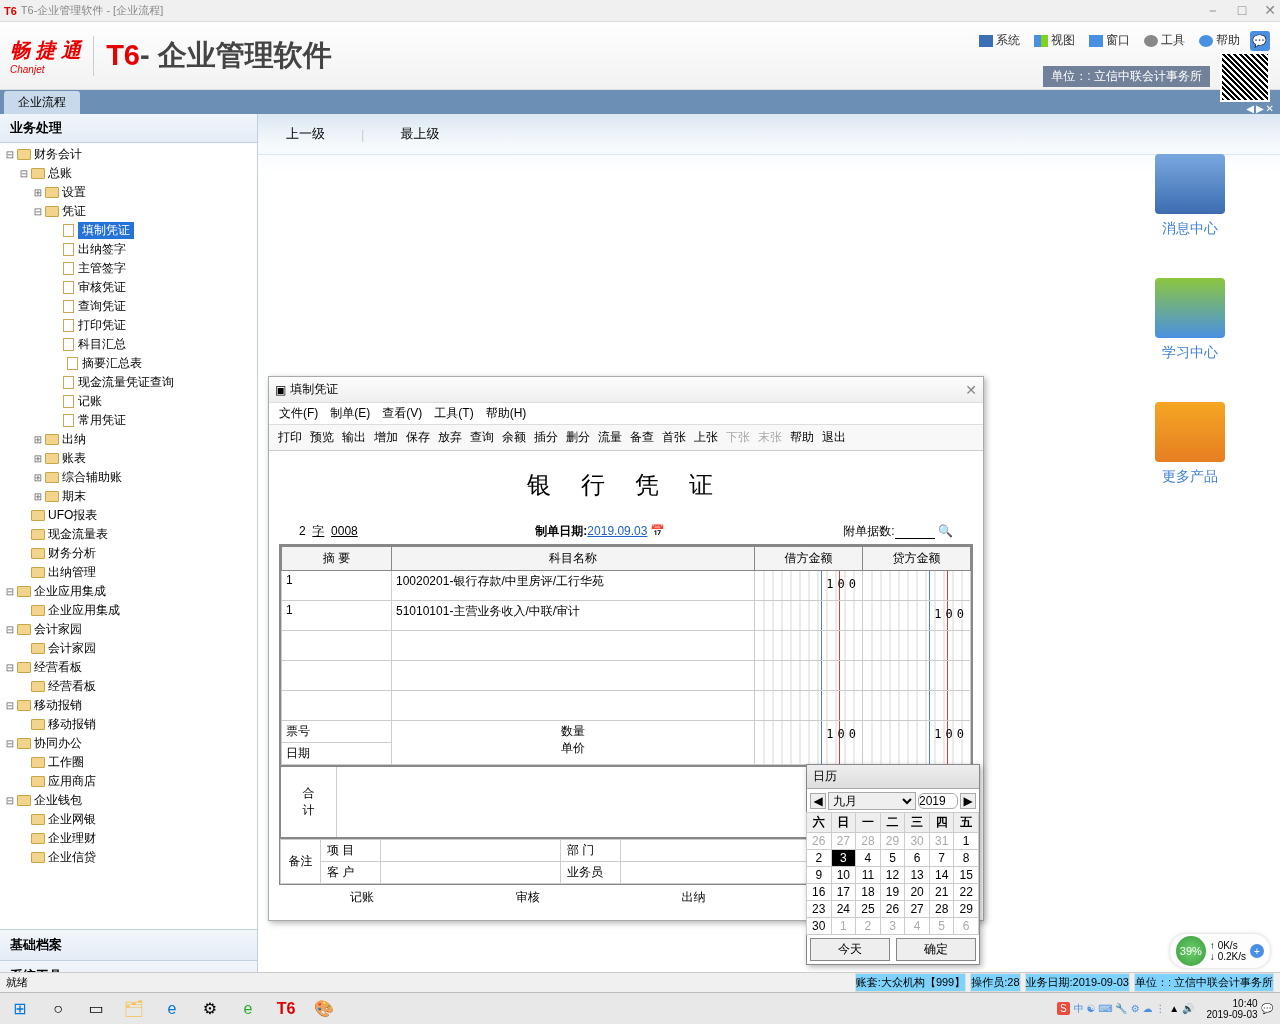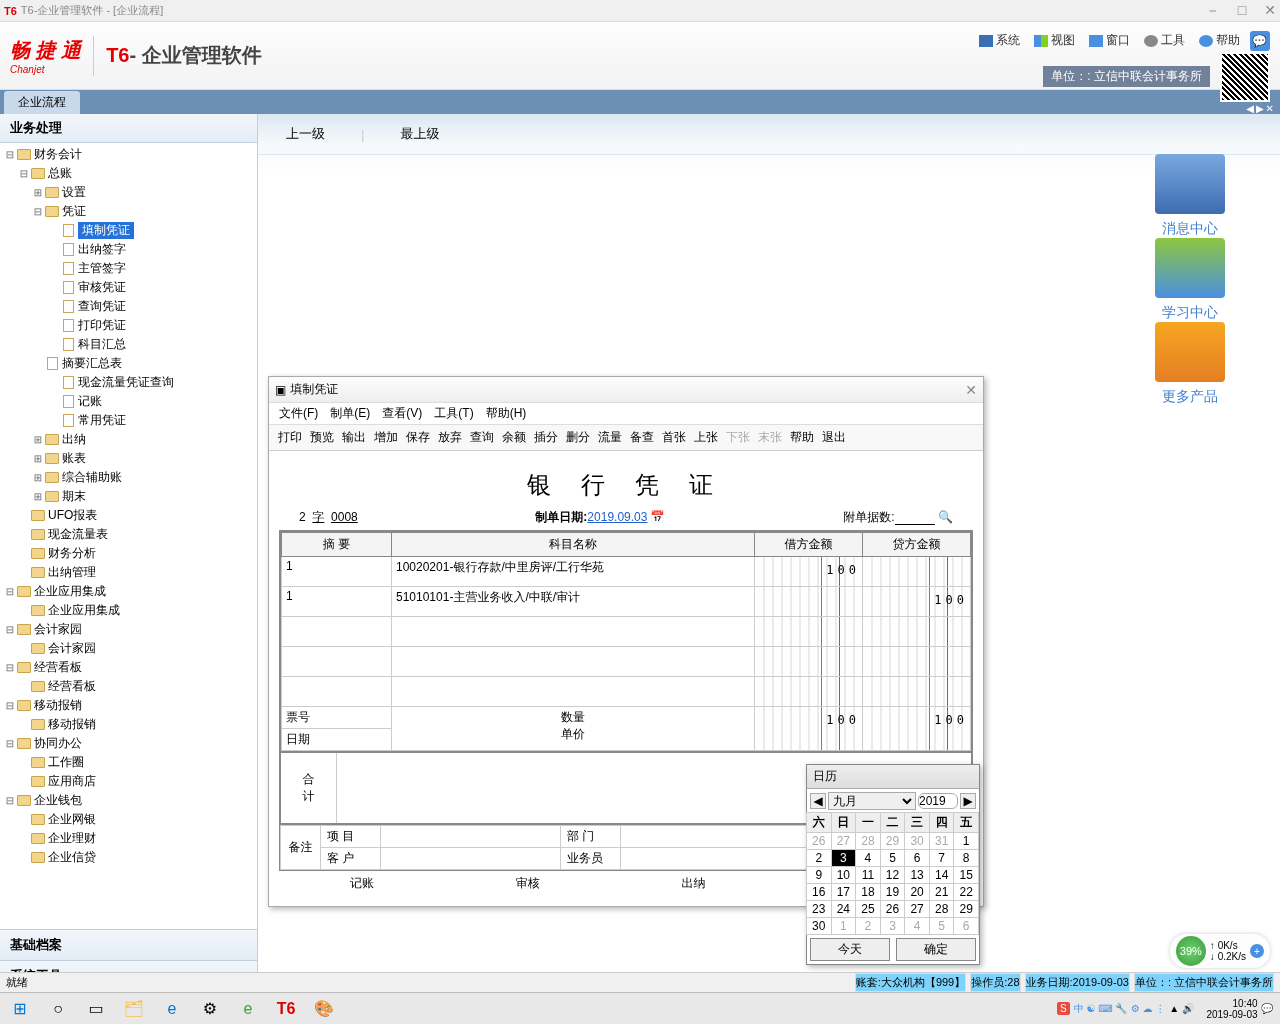--- a/index.html
+++ b/index.html
@@ -5,21 +5,21 @@
 * { margin: 0; padding: 0; box-sizing: border-box; font-family: "Microsoft YaHei", SimSun, Arial, sans-serif; }
 body { width: 1280px; height: 1024px; background: #fff; overflow: hidden; font-size: 12px; }
 .titlebar { height: 22px; background: #f0f0f0; display: flex; align-items: center; padding: 0 4px; border-bottom: 1px solid #ddd; }
 .titlebar .t6 { color: #d00; font-weight: bold; font-size: 11px; margin-right: 4px; }
 .titlebar .title { color: #888; font-size: 11px; flex: 1; }
 .titlebar .winbtns { display: flex; gap: 18px; color: #888; font-size: 14px; }
 .header { height: 68px; background: linear-gradient(#fefefe, #f2f2f2); display: flex; align-items: center; padding: 0 10px; border-bottom: 1px solid #ddd; position: relative; }
 .logo { color: #e60000; font-style: italic; font-weight: bold; font-size: 20px; }
 .logo-sub { font-size: 10px; color: #e60000; font-style: italic; display: block; }
 .divider { width: 1px; height: 40px; background: #ccc; margin: 0 12px; }
-.logo2 { color: #444; font-size: 20px; font-weight: bold; }
+.logo2 { color: #444; font-size: 29px; font-weight: bold; }
 .logo2 .t6r { color: #e60000; }
 .topmenu { position: absolute; right: 10px; top: 8px; display: flex; gap: 6px; font-size: 12px; align-items: center; }
 .topmenu-item { display: flex; align-items: center; gap: 3px; padding: 2px 4px; color: #333; }
 .ticon { width: 14px; height: 12px; display: inline-block; }
 .unit-line { position: absolute; right: 70px; top: 44px; color: #fff; background: rgba(80,100,130,.8); padding: 2px 8px; font-size: 12px; }
 .qr { position: absolute; right: 10px; top: 30px; width: 50px; height: 50px; background: repeating-linear-gradient(45deg,#000,#000 2px,#fff 2px,#fff 4px); border: 2px solid #fff; }
 .tabbar { height: 24px; background: #6b8fb5; display: flex; align-items: flex-end; padding-left: 4px; }
 .tab { background: #c8d9eb; padding: 3px 14px; font-size: 12px; border-radius: 3px 3px 0 0; margin-right: 2px; }
 .tabbar-right { margin-left: auto; color: #fff; padding-right: 6px; font-size: 10px; display: flex; gap: 2px; }
 .main { display: flex; height: 878px; }
@@ -30,33 +30,33 @@
 .tree-item .exp { width: 12px; text-align: center; color: #666; font-size: 10px; }
 .tree-item .ficon { width: 16px; height: 14px; margin-right: 2px; display:inline-flex; align-items:center; justify-content:center; }
 .folder { width:14px; height:11px; background:#f3d48c; border:1px solid #c9a54a; border-radius:1px; }
 .file { width:11px; height:13px; background:#fff; border:1px solid #cca55a; }
 .tree-item.selected .label { background: #2673d8; color: #fff; padding: 0 4px; }
 .side-foot { border-top: 1px solid #c0d0e0; }
 .side-foot div { padding: 6px 10px; background: linear-gradient(#f2f6fb,#e4ecf5); border-bottom: 1px solid #c0d0e0; font-weight: bold; font-size: 13px; }
 .content { flex: 1; background: linear-gradient(180deg,#dce7f3 0,#f5f9fc 30px,#fff 60px); position: relative; }
 .breadcrumb { height: 41px; display: flex; align-items: center; gap: 20px; padding: 0 20px; border-bottom: 1px solid #dce7f3; font-size: 13px; }
 .breadcrumb span { padding: 2px 8px; }
-.right-panel { position: absolute; right: 0; top: 40px; width: 180px; display: flex; flex-direction: column; align-items: center; }
+.right-panel { position: absolute; right: 0; top: 40px; width: 180px; display: flex; flex-direction: column; gap: 40px; align-items: center; }
 .right-item { text-align: center; font-size: 14px; color: #4080d0; }
 .right-item .rimg { width: 70px; height: 60px; margin: 0 auto 6px; border-radius: 4px; }
 .voucher-win { position: absolute; left: 10px; top: -6px; width: 716px; background: #fff; border: 1px solid #aaa; box-shadow: 2px 2px 6px rgba(0,0,0,.3); }
 .vw-title { height: 26px; background: linear-gradient(#fdfdfd,#eee); display: flex; align-items: center; padding: 0 6px; border-bottom: 1px solid #ddd; font-size: 12px; }
 .vw-title .close { margin-left: auto; color: #888; font-size: 14px; }
 .vw-menu { height: 22px; display: flex; align-items: center; gap: 4px; padding: 0 6px; font-size: 12px; border-bottom: 1px solid #ddd; }
 .vw-menu span { padding: 1px 4px; }
 .vw-toolbar { height: 26px; display: flex; align-items: center; padding: 0 6px; gap: 2px; font-size: 12px; border-bottom: 1px solid #ccc; background: #f8f8f8; }
 .vw-toolbar span { padding: 2px 3px; }
 .vw-toolbar span.dis { color: #aaa; }
 .vw-body { padding: 10px; }
-.vtitle { text-align: center; font-size: 24px; letter-spacing: 12px; font-family: SimSun; margin: 8px 0 8px; }
+.vtitle { text-align: center; font-size: 24px; letter-spacing: 12px; font-family: SimSun; margin: 8px 0 22px; }
 .vinfo { display: flex; justify-content: space-between; font-size: 12px; padding: 0 20px 4px; }
 .vinfo .date { color: #2060d0; text-decoration: underline; }
 .vtable { border: 2px solid #888; font-size: 12px; }
 .vtable table { width: 100%; border-collapse: collapse; }
 .vtable th { border: 1px solid #888; background: #f4f4f4; padding: 3px 4px; font-weight: normal; }
 .vtable td { border: 1px solid #ccc; padding: 2px 4px; height: 30px; vertical-align: top; }
 .amt-col { width: 108px; background: repeating-linear-gradient(90deg,#fff,#fff 8px,#d6d6d6 8px,#d6d6d6 9px); position: relative; }
 .amt-col .redline { position: absolute; right: 22px; top:0; bottom:0; width:1px; background:#d04040; }
 .amt-col .blueline { position: absolute; right: 40px; top:0; bottom:0; width:1px; background:#5080d0; }
 .amt-val { position: absolute; right: 2px; top: 6px; font-family: monospace; letter-spacing: 4px; }
@@ -209,21 +209,21 @@
             <span class="file"></span>
           </span>
           <span class="label">打印凭证</span>
         </div>
       <div class="tree-item" style="padding-left:60px">
           <span class="ficon">
             <span class="file"></span>
           </span>
           <span class="label">科目汇总</span>
         </div>
-      <div class="tree-item" style="padding-left:44px">
+      <div class="tree-item" style="padding-left:64px">
           <span class="ficon">
             <span class="file"></span>
           </span>
           <span class="label">摘要汇总表</span>
         </div>
       <div class="tree-item" style="padding-left:60px">
           <span class="ficon">
             <span class="file"></span>
           </span>
           <span class="label">现金流量凭证查询</span>

